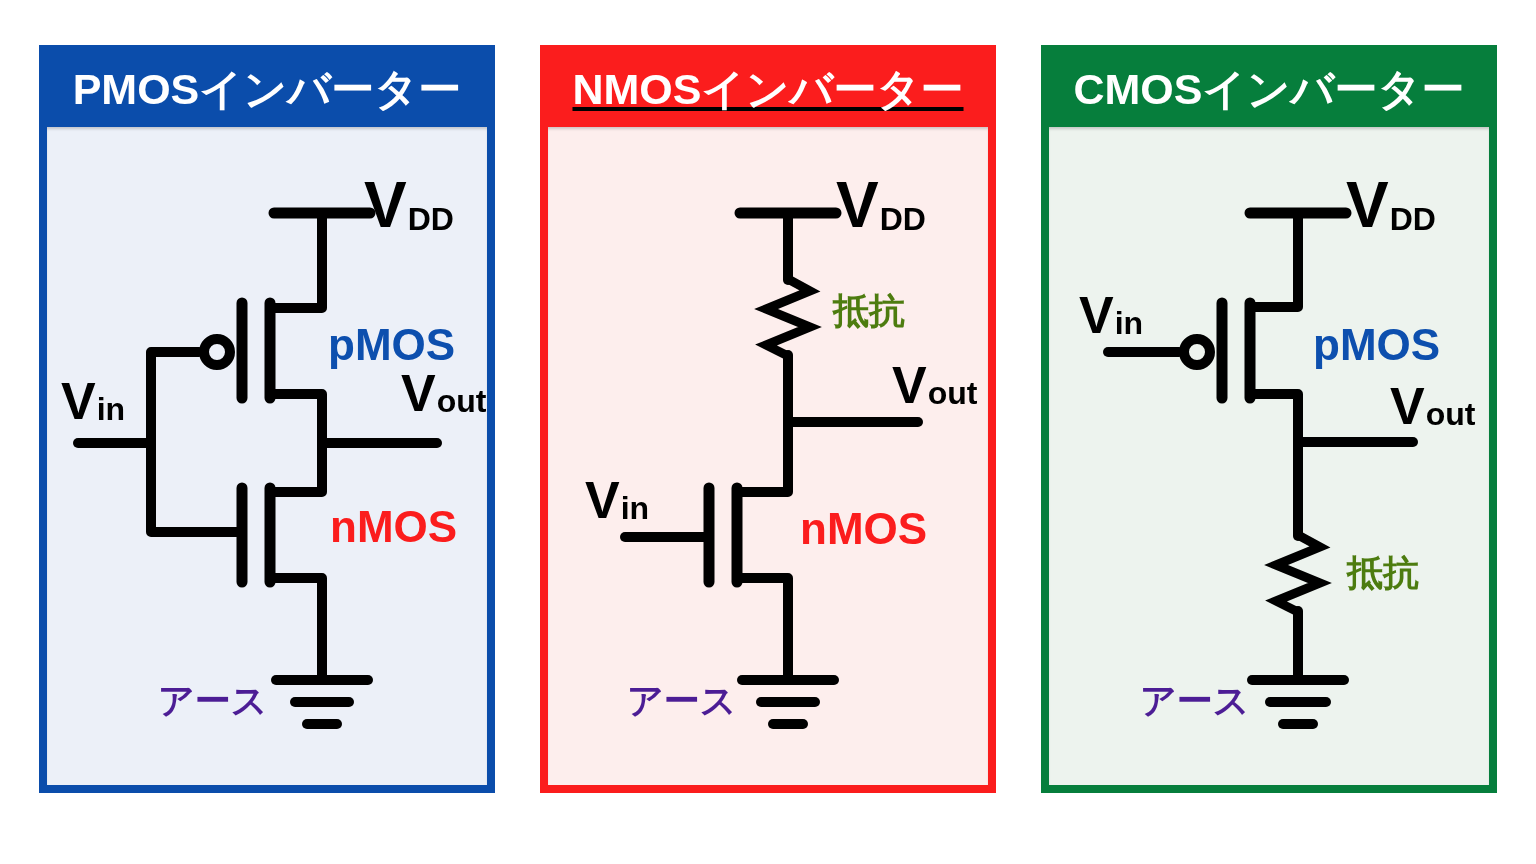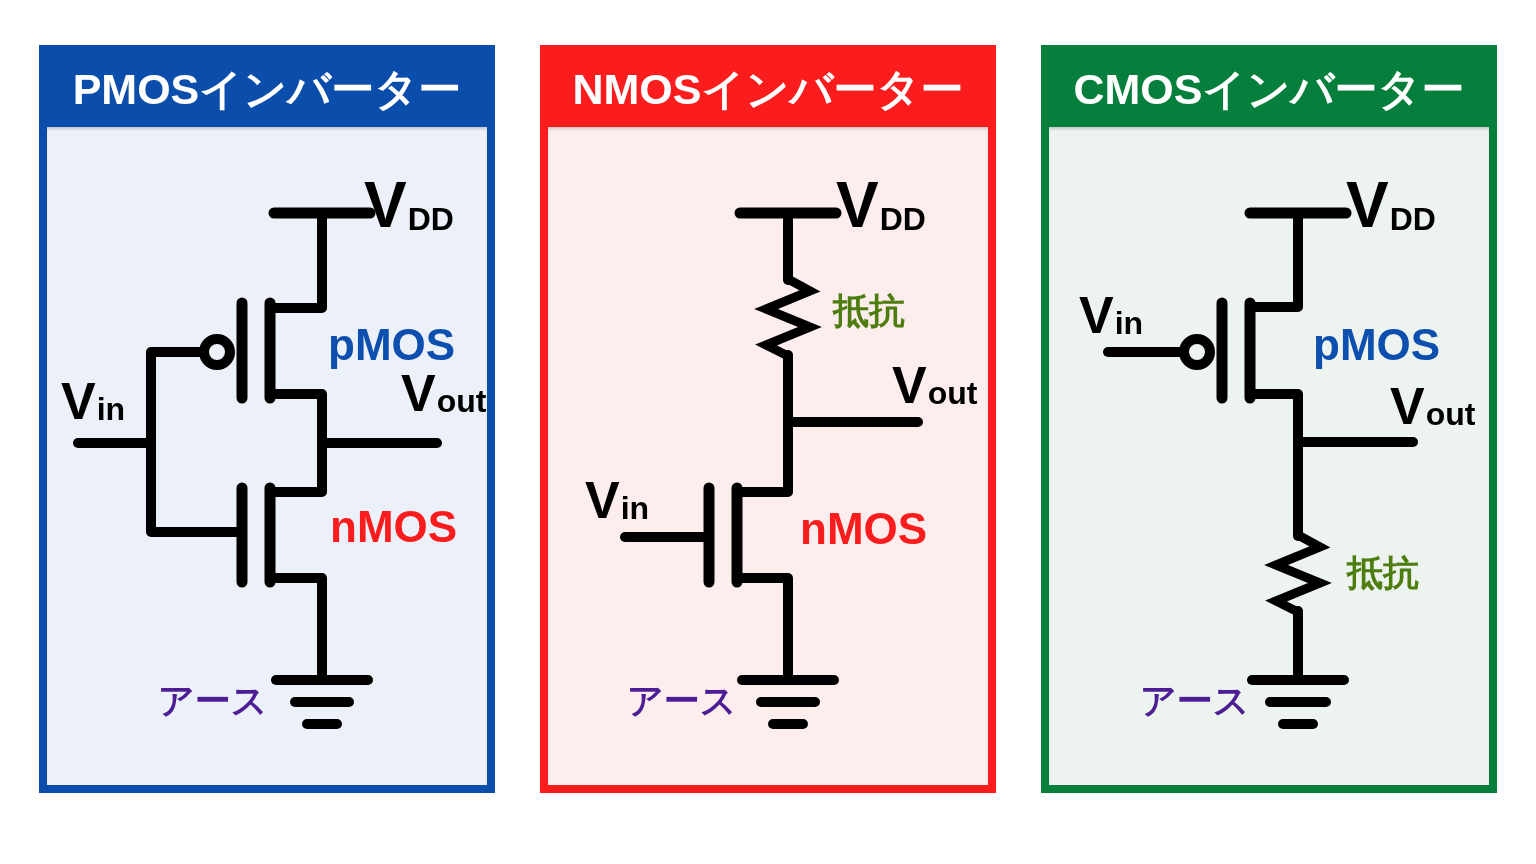--- a/index.html
+++ b/index.html
@@ -89,21 +89,21 @@
       </div>
       <div class="vlabel" style="left:354px;top:243px;">
         <span class="vbase">V</span>
           <span class="vsub">out</span>
       </div>
       <div class="moslabel nmos-color" style="left:283px;top:378px;">nMOS</div>
       <div class="jlabel" style="left:111px;top:556px;">アース</div>
     </div>
   </section>
 
-  <section class="panel p1" style="left:540px;">
+  <section class="panel p1" style="left:540px;text-decoration:underline;">
     <div class="panel-header">
       <span>NMOSインバーター</span>
     </div>
     <div class="panel-body">
       <svg class="circuit" width="440" height="658" viewBox="0 0 440 658">
         <path class="b" d="M192 86 H288"></path>
         <path class="w" d="M240 86 V153"></path>
         <path class="r" d="M240 152 L262 164 L218 182 L262 200 L218 218 L240 229"></path>
         <path class="w" d="M240 228 V295"></path>
         <path class="w" d="M240 295 H370"></path>

